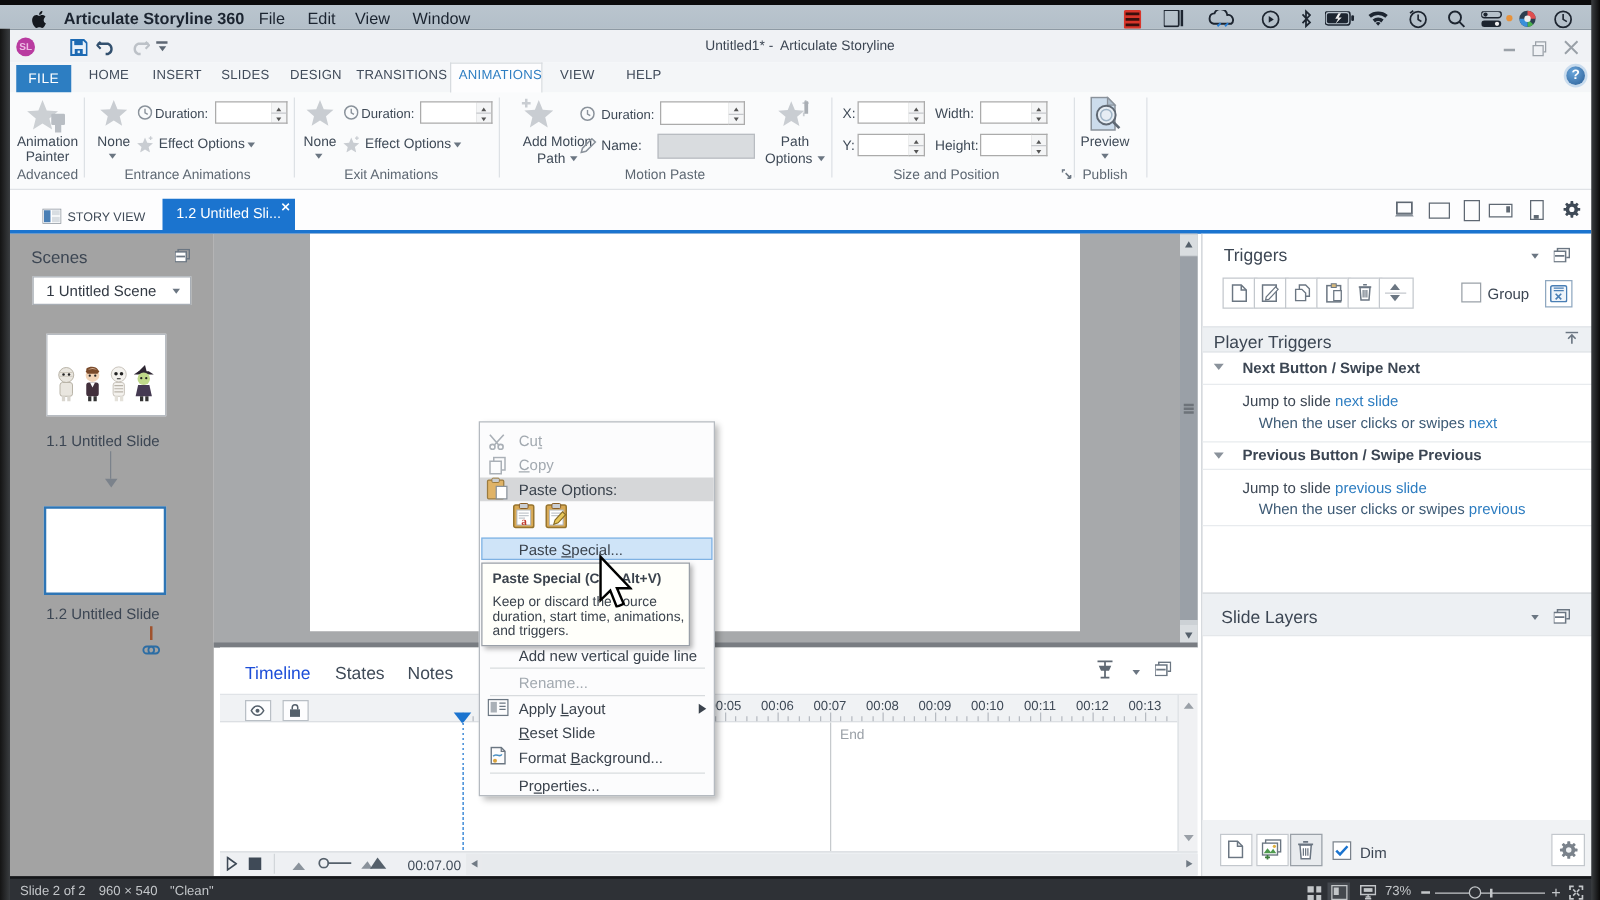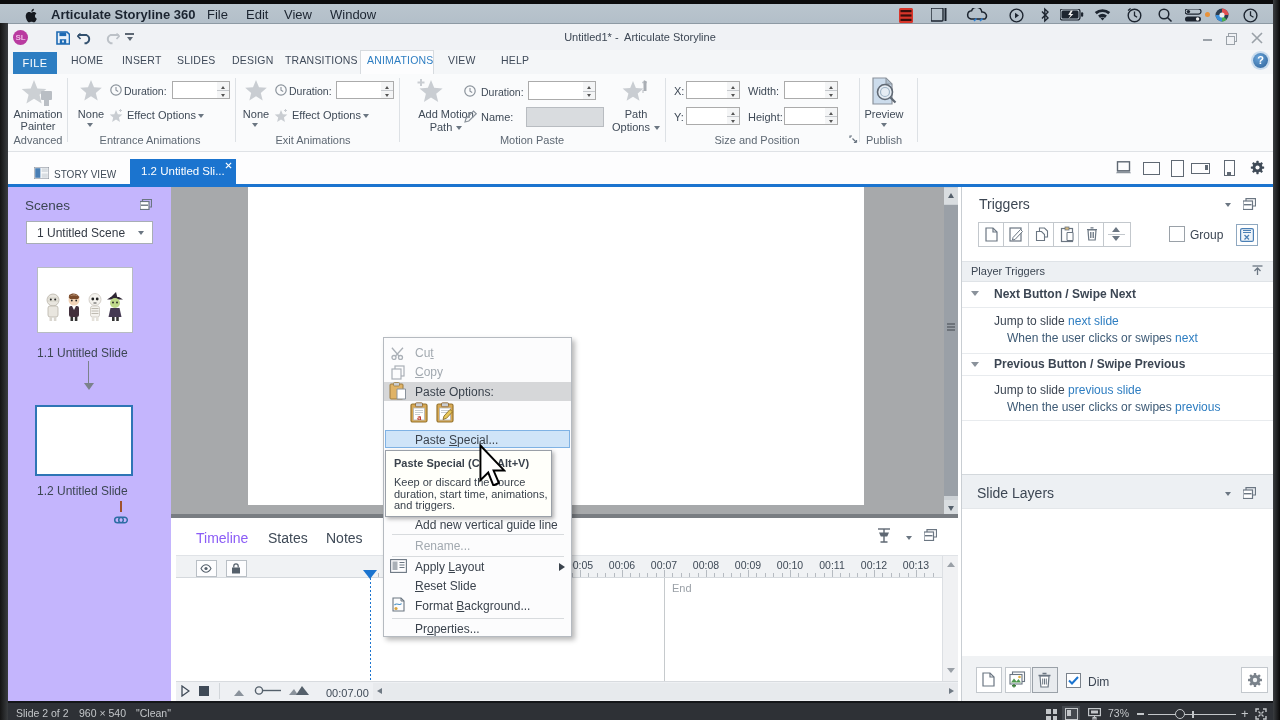--- a/index.html
+++ b/index.html
@@ -23,21 +23,21 @@
   .spin{position:absolute;width:13px;background:#f4f5f6;border:1px solid #ababab;border-left:none;}
   .spin div{height:50%;position:relative;}
   .spin .up:after,.spin .dn:after{content:"";position:absolute;left:3.5px;border-left:2.5px solid transparent;border-right:2.5px solid transparent;}
   .spin .up:after{top:3.5px;border-bottom:3.5px solid #555;}
   .spin .dn:after{top:2.5px;border-top:3.5px solid #555;}
   .caret{display:inline-block;width:0;height:0;border-left:3.5px solid transparent;border-right:3.5px solid transparent;border-top:4px solid #6b7682;vertical-align:middle;}
   
   #docstrip{left:0;top:152px;width:1280px;height:32px;background:#fdfdfe;}
   #blueline{left:8px;top:184px;width:1265px;height:3px;background:#1b74cf;}
   
-  #scenes{left:8px;top:187px;width:163px;height:514px;background:#c4b5fd;text-align:right;}
+  #scenes{left:8px;top:187px;width:163px;height:514px;background:#a3a3a3;text-align:right;}
   
   #canvas{left:171px;top:187px;width:787px;height:331px;background:#a7a9ab;}
   
   #timeline{left:176px;top:518px;width:782px;height:183px;background:#fff;}
   
   #rpanel{left:961px;top:187px;width:312px;height:514px;background:#fff;}
   
   #statusbar{left:0;top:701px;width:1280px;height:19px;background:#2e3136;border-top:2px solid #141619;color:#c3c6c9;font-size:10.5px;}
   
   #ledge{left:0;top:23px;width:8px;height:697px;background:linear-gradient(90deg,#141414,#3a3d40);}
@@ -402,21 +402,21 @@
     <div class="abs" style="left:776px;top:136px;width:8px;height:1.5px;background:#6d737a;"></div>
     <div class="abs" style="left:776px;top:139px;width:8px;height:1.5px;background:#6d737a;"></div>
     <div class="abs" style="left:776px;top:142px;width:8px;height:1.5px;background:#6d737a;"></div>
     <div class="abs" style="left:773px;top:313px;width:14px;height:16px;background:#d9dde0;">
         <div class="abs" style="left:3.5px;top:6px;width:0;height:0;border-left:3.5px solid transparent;border-right:3.5px solid transparent;border-top:5px solid #55606b;"></div>
       </div>
 
     <div class="abs" style="left:0;top:327px;width:787px;height:4px;background:#797d82;"></div>
   </div>
   <div id="timeline" class="abs">
-    <span class="abs" style="left:20px;top:12px;font-size:14px;color:#8b5cf6;">Timeline</span>
+    <span class="abs" style="left:20px;top:12px;font-size:14px;color:#1d4ed8;">Timeline</span>
     <span class="abs" style="left:92px;top:12px;font-size:14px;color:#3f4a57;">States</span>
     <span class="abs" style="left:150px;top:12px;font-size:14px;color:#3f4a57;">Notes</span>
     <svg class="abs" style="left:701px;top:10px;" width="14" height="16" viewBox="0 0 14 16">
         <path d="M7 1v13M3.5 14h7" stroke="#5f6873" stroke-width="1.4"></path>
         <path d="M2 4.5h10l-1.8 4H3.8z" fill="#5f6873"></path>
         <path d="M1 1h12" stroke="#5f6873" stroke-width="1.4"></path>
       </svg>
     <div class="abs" style="left:730px;top:18px;line-height:0;"><span class="caret"></span></div>
     <svg class="abs" style="left:748px;top:11px;" width="13" height="12" viewBox="0 0 13 12">
         <rect x="0" y="3" width="9.5" height="8.5" fill="#fff" stroke="#6b7682" stroke-width="1.2"></rect>
@@ -608,21 +608,21 @@
     <span class="abs" style="left:228px;top:41px;font-size:12px;color:#3c4653;">Group</span>
     <div class="btn" style="left:274px;top:37px;width:20px;height:20px;border-color:#8fa8c0;">
         <svg class="abs" style="left:3px;top:3px;" width="14" height="14" viewBox="0 0 14 14">
           <rect x="0.6" y="0.6" width="12.8" height="12.8" rx="1.5" fill="#eef4fa" stroke="#4a7fb5" stroke-width="1.2"></rect>
           <path d="M3 2.5h8M3 4.5h8" stroke="#4a7fb5" stroke-width="1"></path>
           <path d="M4.5 7l4.5 4.5M9 7L4.5 11.5" stroke="#4a7fb5" stroke-width="1.3"></path>
         </svg>
       </div>
 
     <div class="abs" style="left:0;top:74px;width:312px;height:21px;background:#edf0f3;border-top:1px solid #dfe3e7;border-bottom:1px solid #dfe3e7;box-sizing:border-box;"></div>
-    <span class="abs" style="left:9px;top:78px;font-size:11px;color:#3c4653;">Player Triggers</span>
+    <span class="abs" style="left:9px;top:78px;font-size:14px;color:#3c4653;">Player Triggers</span>
     <svg class="abs" style="left:290px;top:78px;" width="11" height="12" viewBox="0 0 11 12">
         <path d="M0.5 1h10" stroke="#6b7682" stroke-width="1.3"></path>
         <path d="M5.5 3v7M2.5 7l3 3 3-3" fill="none" stroke="#6b7682" stroke-width="1.3" transform="rotate(180 5.5 6.5)"></path>
       </svg>
 
     <div class="abs" style="left:9px;top:104px;width:0;height:0;border-left:4px solid transparent;border-right:4px solid transparent;border-top:5px solid #8a929b;"></div>
     <span class="abs" style="left:32px;top:100px;font-size:12px;font-weight:bold;color:#3c4653;">Next Button / Swipe Next</span>
     <div class="abs" style="left:0;top:120px;width:312px;height:1px;background:#e8ebee;"></div>
     <span class="abs" style="left:32px;top:127px;font-size:12px;color:#3c4653;">Jump to slide <span style="color:#2d7dc1;">next slide</span></span>
     <span class="abs" style="left:45px;top:144px;font-size:12px;color:#3d5a75;">When the user clicks or swipes <span style="color:#2d7dc1;">next</span></span>

